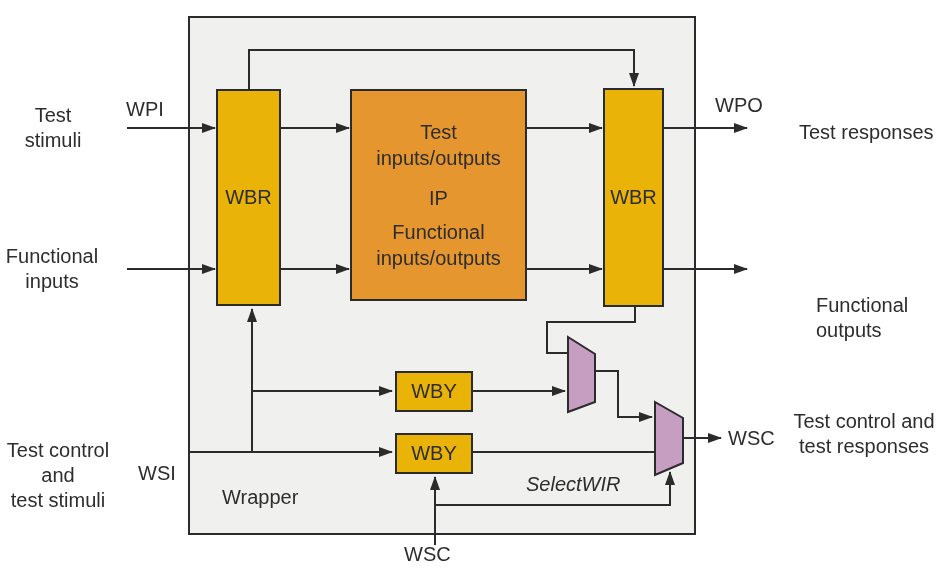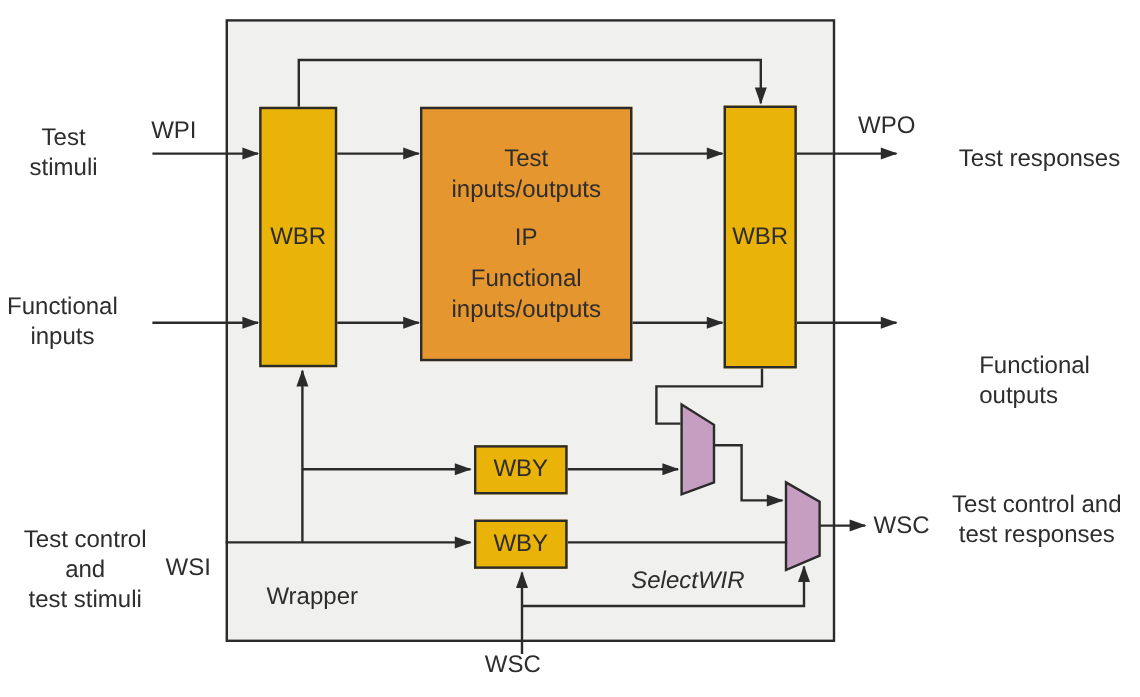--- a/index.html
+++ b/index.html
@@ -119,21 +119,21 @@
   </div>
 
   <div class="lbl ctr" style="left:6px;top:103px;width:94px;">Test
 stimuli</div>
 
   <div class="lbl" style="left:126px;top:97px;">WPI</div>
 
   <div class="lbl ctr" style="left:2px;top:244px;width:100px;">Functional
 inputs</div>
 
-  <div class="lbl ctr" style="left:16px;top:438px;width:110px;">Test control
+  <div class="lbl ctr" style="left:3px;top:438px;width:110px;">Test control
 and
 test stimuli</div>
 
   <div class="lbl" style="left:138px;top:461px;">WSI</div>
 
   <div class="lbl" style="left:222px;top:485px;">Wrapper</div>
 
   <div class="lbl" style="left:526px;top:472px;font-style:italic;">SelectWIR</div>
 
   <div class="lbl" style="left:404px;top:542px;">WSC</div>

